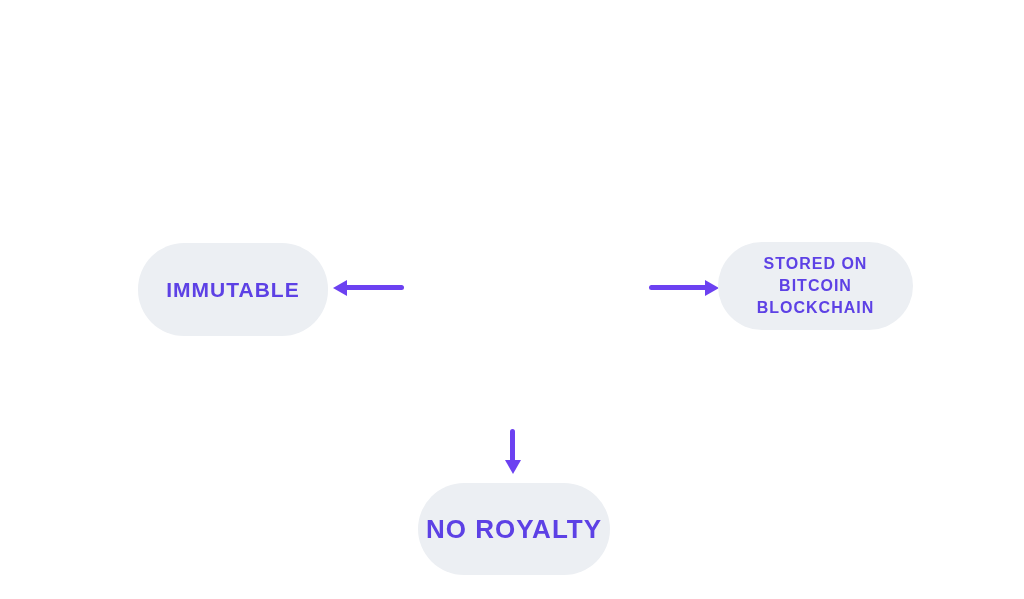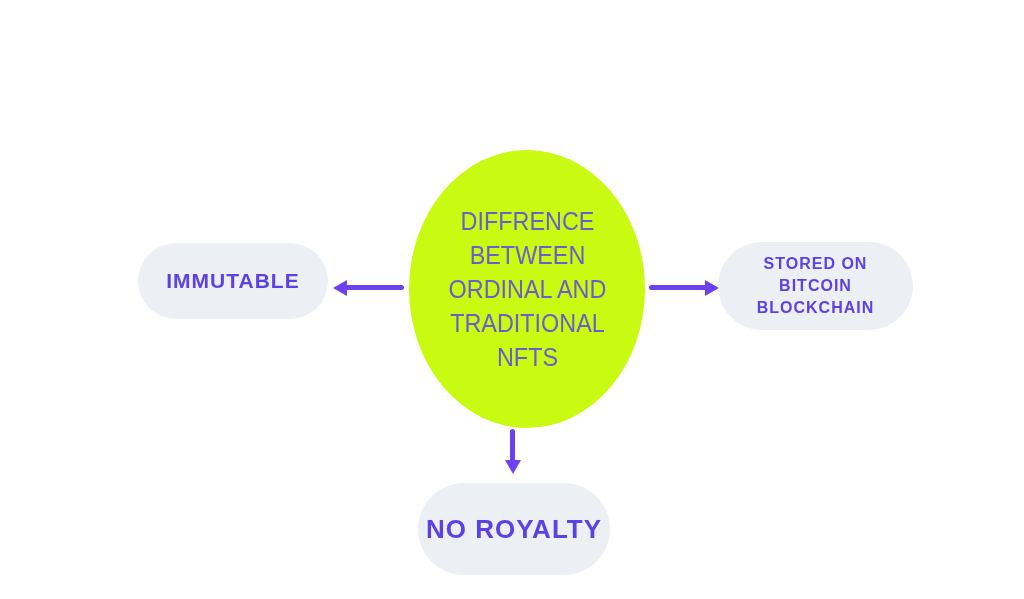--- a/index.html
+++ b/index.html
@@ -50,21 +50,21 @@
     text-align: center;
     color: #5d41e5;
     font-weight: bold;
     letter-spacing: 1px;
     text-transform: uppercase;
   }
   .pill-immutable {
     left: 138px;
     top: 243px;
     width: 190px;
-    height: 76px;
+    height: 93px;
     font-size: 21px;
   }
   .pill-stored {
     left: 718px;
     top: 242px;
     width: 195px;
     height: 88px;
     font-size: 16px;
     line-height: 22px;
   }
@@ -113,23 +113,20 @@
     border-left: 8px solid transparent;
     border-right: 8px solid transparent;
     border-top: 14px solid #6c41f1;
   }
 </style>
 </head>
 <body>
 
 <div class="stage">
 
-  <div class="center-ellipse">
-    <div class="center-label">DIFFRENCE BETWEEN ORDINAL AND TRADITIONAL NFTS</div>
-  </div>
 
   <div class="arrow arrow-left">
     <div class="arrow-line"></div>
     <div class="arrow-head"></div>
   </div>
 
   <div class="arrow arrow-right">
     <div class="arrow-line"></div>
     <div class="arrow-head"></div>
   </div>

